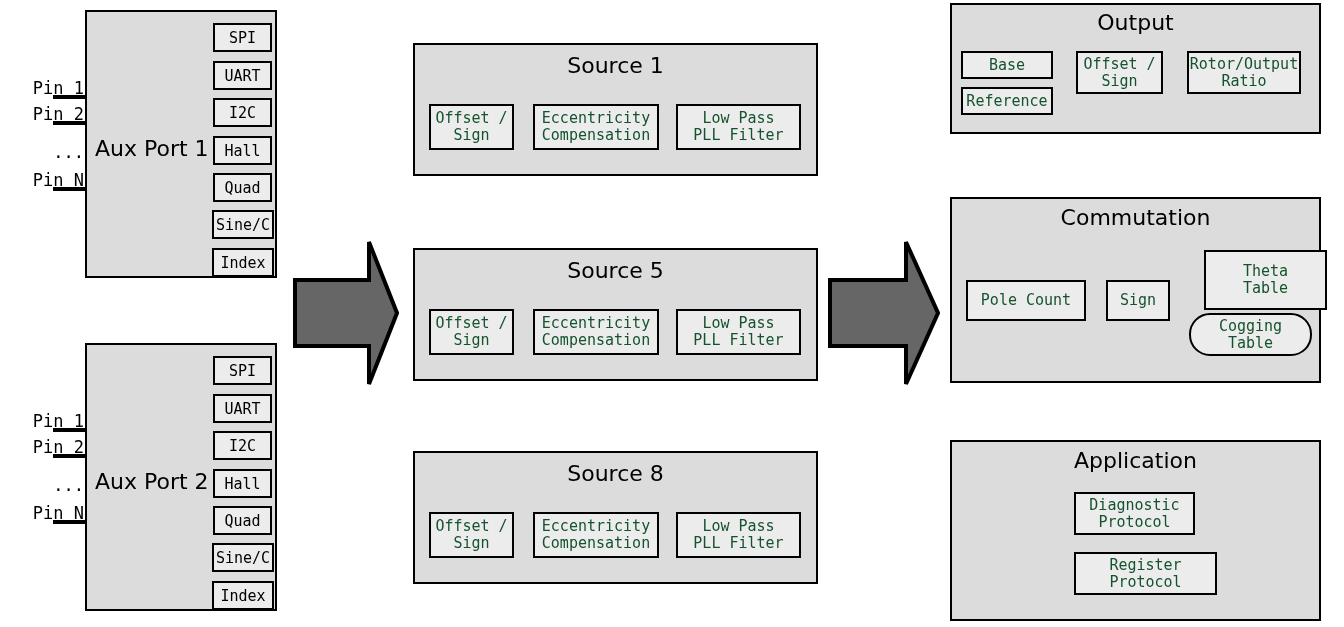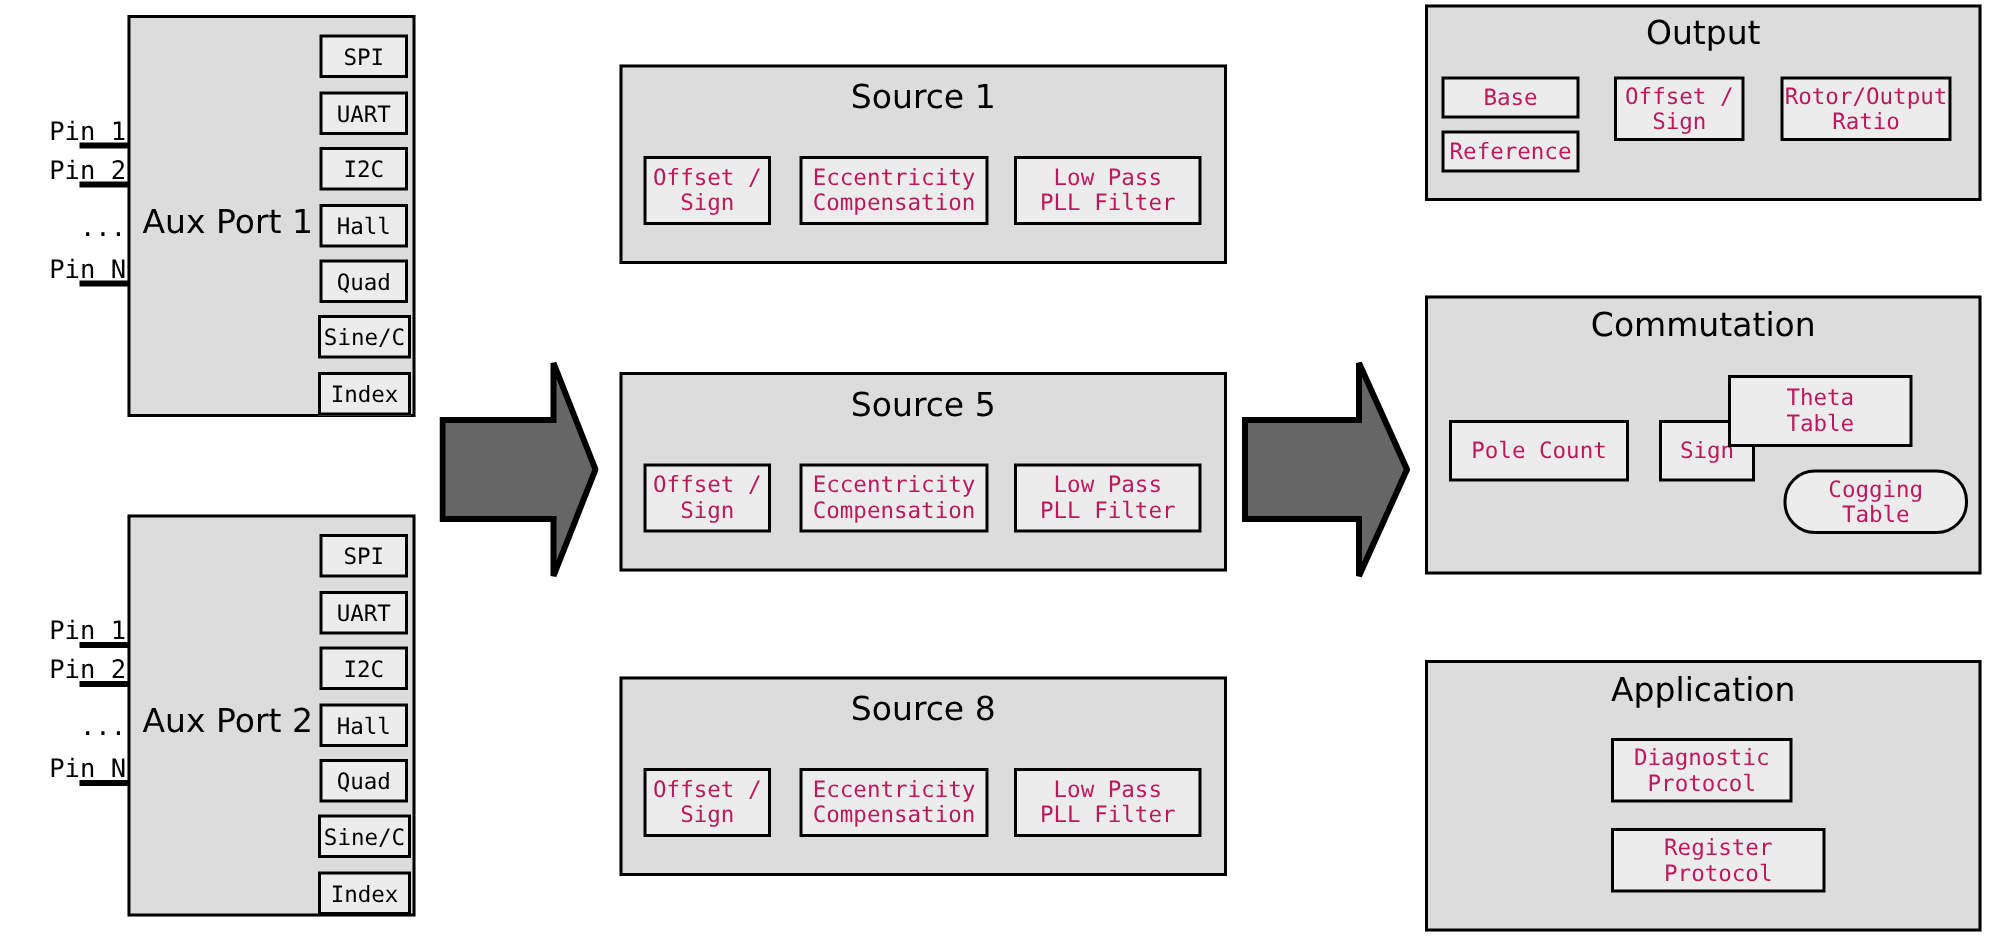--- a/index.html
+++ b/index.html
@@ -36,21 +36,21 @@
   .chip {
     background: #ececec;
     border: 2px solid #000000;
     box-sizing: border-box;
     display: flex;
     align-items: center;
     justify-content: center;
     text-align: center;
     font-family: "DejaVu Sans Mono", monospace;
     font-size: 15px;
-    color: #be185d;
+    color: #14532d;
     line-height: 1.12;
     white-space: pre-line;
   }
 
   
   .auxport-label {
     position: absolute;
     font-family: "DejaVu Sans", sans-serif;
     font-size: 22px;
     color: #000000;
@@ -186,21 +186,21 @@
 <div class="chip" style="position:absolute; left:1076px; top:51px; width:87px; height:43px;">Offset /
 Sign</div>
 <div class="chip" style="position:absolute; left:1187px; top:51px; width:114px; height:43px;">Rotor/Output
 Ratio</div>
 
 <div class="abs container-block" style="left:950px; top:197px; width:371px; height:186px;">
 </div>
 <div class="container-title abs" style="left:950px; top:207px; width:371px;">Commutation</div>
 <div class="chip" style="position:absolute; left:966px; top:280px; width:120px; height:41px;">Pole Count</div>
 <div class="chip" style="position:absolute; left:1106px; top:280px; width:64px; height:41px;">Sign</div>
-<div class="chip" style="position:absolute; left:1152px; top:250px; width:123px; height:48px;">Theta
+<div class="chip" style="position:absolute; left:1204px; top:250px; width:123px; height:60px;">Theta
 Table</div>
 <div class="chip" style="position:absolute; left:1189px; top:313px; width:123px; height:43px;border-radius:21px;">Cogging
 Table</div>
 
 <div class="abs container-block" style="left:950px; top:440px; width:371px; height:181px;">
 </div>
 <div class="container-title abs" style="left:950px; top:450px; width:371px;">Application</div>
 <div class="chip" style="position:absolute; left:1074px; top:492px; width:121px; height:43px;">Diagnostic
 Protocol</div>
 <div class="chip" style="position:absolute; left:1074px; top:552px; width:143px; height:43px;">Register

